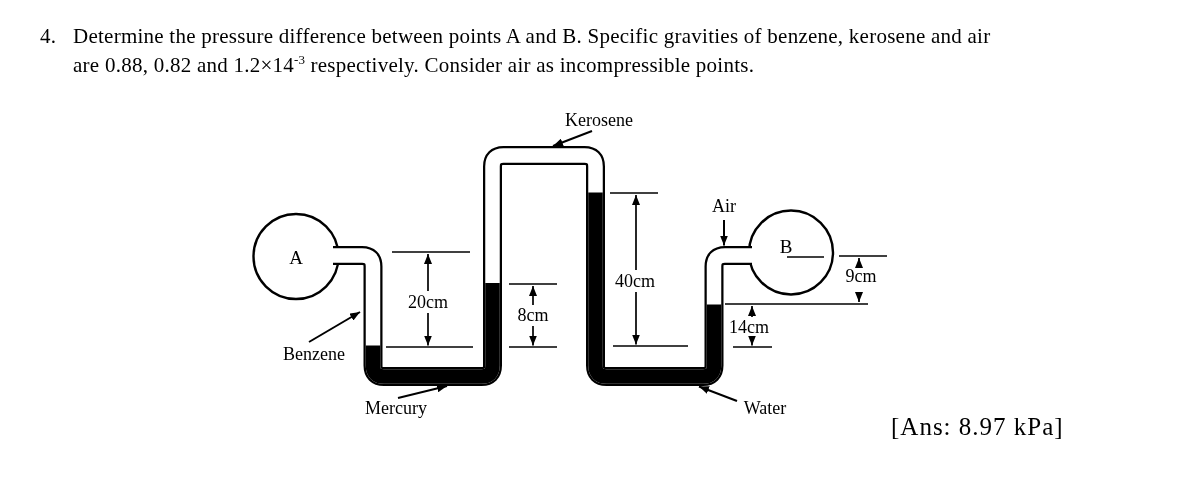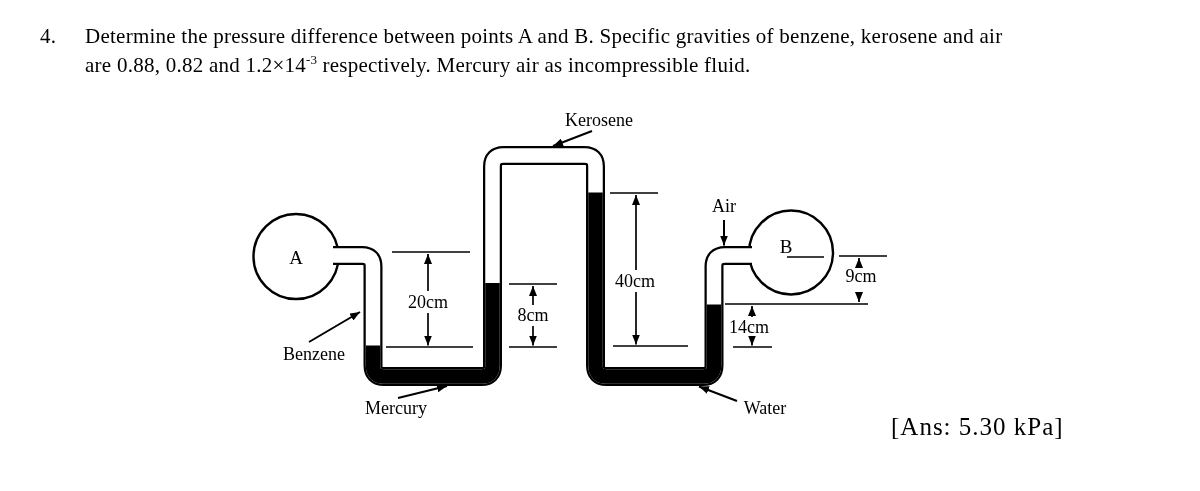--- a/index.html
+++ b/index.html
@@ -6,38 +6,38 @@
   body{
     width:1200px;height:491px;position:relative;overflow:hidden;
     font-family:"Liberation Serif", serif;color:#000;
   }
   .problem{
     position:absolute;left:40px;top:22px;width:1130px;
     font-size:21px;line-height:29px;letter-spacing:0.25px;
     display:flex;align-items:flex-start;
   }
   .problem .num{width:33px;flex:0 0 33px;}
-  .problem .lines{flex:1;margin-left:12px;}
+  .problem .lines{flex:1;}
   .sup{font-size:13px;position:relative;top:-8px;letter-spacing:0;}
   .answer{
     position:absolute;left:891px;top:413px;
     font-size:25px;letter-spacing:1px;white-space:nowrap;
   }
   svg.diagram{position:absolute;left:0;top:0;}
   .dimlabel{font-family:"Liberation Serif", serif;font-size:18px;}
   .ptlabel{font-family:"Liberation Serif", serif;font-size:19px;}
 </style>
 </head>
 <body>
 
 <div class="problem">
   <span class="num">4.</span>
   <span class="lines">
     <span>Determine the pressure difference between points A and B. Specific gravities of benzene, kerosene and air</span><br>
-    <span>are 0.88, 0.82 and 1.2×14</span><span class="sup">-3</span><span> respectively. Mercury air as incompressible fluid.</span>
+    <span>are 0.88, 0.82 and 1.2×14</span><span class="sup">-3</span><span> respectively. Consider air as incompressible points.</span>
   </span>
 </div>
 
 <svg class="diagram" width="1200" height="491" viewBox="0 0 1200 491">
   <defs>
     <marker id="arrow" viewBox="0 0 10 8" refX="10" refY="4" markerWidth="10" markerHeight="8" markerUnits="userSpaceOnUse" orient="auto">
       <path d="M0,0 L10,4 L0,8 Z" fill="#000"></path>
     </marker>
   </defs>
 
@@ -101,13 +101,13 @@
     <text class="dimlabel" x="533" y="321">8cm</text>
     <text class="dimlabel" x="635" y="287">40cm</text>
     <text class="dimlabel" x="749" y="333">14cm</text>
     <text class="dimlabel" x="861" y="282">9cm</text>
     <text class="dimlabel" x="314" y="360">Benzene</text>
     <text class="dimlabel" x="396" y="414">Mercury</text>
     <text class="dimlabel" x="765" y="414">Water</text>
   </g>
 </svg>
 
-<div class="answer">[Ans: 5.30 kPa]</div>
+<div class="answer">[Ans: 8.97 kPa]</div>
 
 </body></html>

